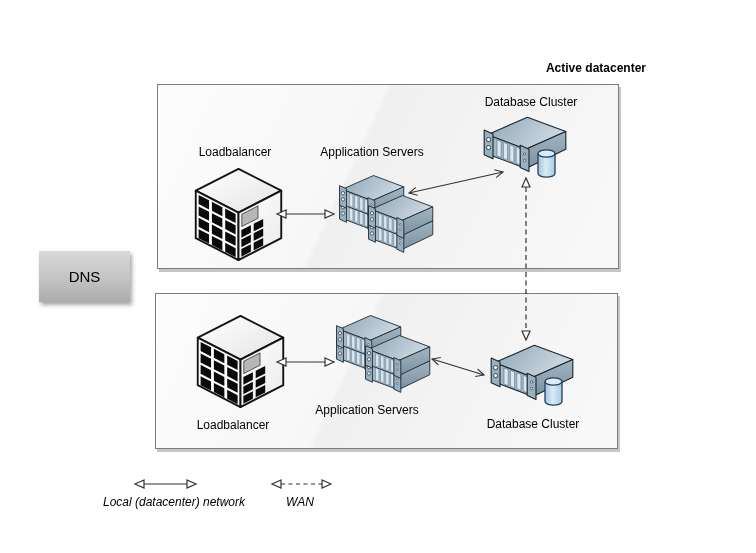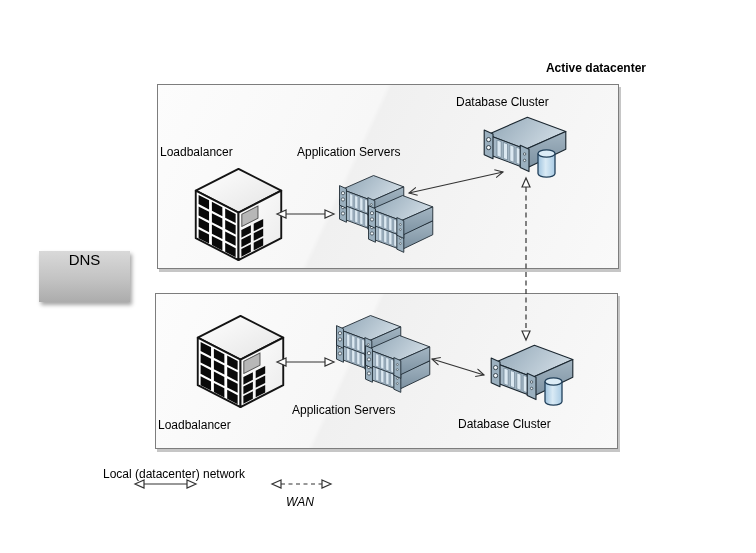--- a/index.html
+++ b/index.html
@@ -15,39 +15,39 @@
   }
   #box-active{left:157px;top:84px;width:460px;height:183px;}
   #box-standby{left:155px;top:293px;width:461px;height:154px;}
   .dc-title{position:absolute;font-size:12px;font-weight:bold;text-align:right;width:180px;}
   #title-active{left:466px;top:61px;}
   #title-standby{left:468px;top:456px;}
   .dns-box{
     position:absolute;left:39px;top:251px;width:91px;height:51px;
     background:linear-gradient(180deg,#d9d9d9 0%,#c3c3c3 55%,#acacac 100%);
     box-shadow:2px 3px 4px rgba(0,0,0,0.35);
-    display:flex;align-items:flex-start;justify-content:center;font-size:15px;
+    display:flex;align-items:center;justify-content:center;font-size:15px;
   }
-  .node-label{position:absolute;font-size:12px;width:150px;white-space:nowrap;}
+  .node-label{position:absolute;font-size:12px;text-align:center;width:150px;white-space:nowrap;}
   #lbl-lb-active{left:160px;top:145px;}
   #lbl-app-active{left:297px;top:145px;}
   #lbl-db-active{left:456px;top:95px;}
   #lbl-lb-standby{left:158px;top:418px;}
   #lbl-app-standby{left:292px;top:403px;}
   #lbl-db-standby{left:458px;top:417px;}
   .icon{position:absolute;}
   #icon-lb-active{left:191px;top:166px;}
   #icon-lb-standby{left:193px;top:313px;}
   #icon-app-active{left:336px;top:172px;}
   #icon-app-standby{left:333px;top:312px;}
   #icon-db-active{left:479px;top:110px;}
   #icon-db-standby{left:486px;top:338px;}
   .overlay{position:absolute;left:0;top:0;pointer-events:none;}
   .legend-label{position:absolute;font-size:12px;text-align:center;}
-  #lbl-legend-local{left:74px;top:467px;width:200px;}
+  #lbl-legend-local{left:74px;top:495px;width:200px;font-style:italic;}
   #lbl-legend-wan{left:250px;top:495px;width:100px;font-style:italic;}
 </style>
 </head>
 <body>
 
 <div class="canvas">
 
   <svg class="defs" aria-hidden="true">
     <defs>
       <linearGradient id="gSrvTop" x1="0" y1="0" x2="1" y2="0.35">

